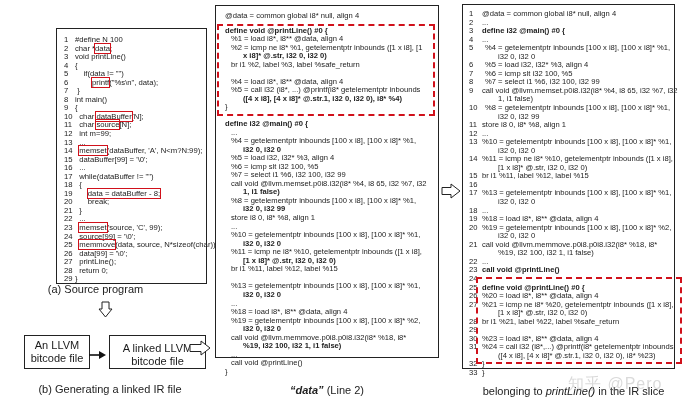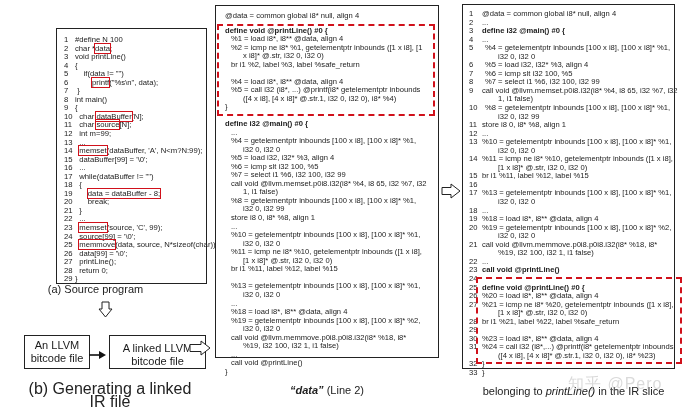--- a/index.html
+++ b/index.html
@@ -7,21 +7,21 @@
          font-family: "Liberation Sans", sans-serif; color: #1a1a1a; }
   .panel { position: absolute; background: #fff; border: 1.5px solid #222; box-sizing: border-box; }
   .code { font-size: 7.6px; line-height: 8.55px; white-space: pre; color: #222; }
   .code .ln { display: inline-block; }
   .hl { outline: 1.6px solid #d0111b; outline-offset: 0px; }
   .caption { position: absolute; text-align: center; font-size: 11px; line-height: 12.5px; color: #222; }
   .dashed { position: absolute; border: 2px dashed #d0111b; box-sizing: border-box; }
   .row { display: block; }
   .bold { font-weight: bold; }
   .ind { padding-left: 6px; }
-  .ind2 { padding-left: 18px; }
+  .ind2 { padding-left: 18px; font-weight: bold; }
   .flowbox { position: absolute; border: 1.5px solid #222; box-sizing: border-box; font-size: 11px;
              line-height: 13px; text-align: center; display: flex; align-items: center; justify-content: center; }
   .arrow-hollow svg { display: block; }
   .watermark { position: absolute; font-size: 16px; color: rgba(150,150,150,0.35); letter-spacing: 1px; }
 </style>
 </head>
 <body>
 
 <div class="panel" style="left:20px; top:28px; width:151px; height:256px; padding:7px 8px 0 7px;margin-left:36px;">
   <div class="code" id="code-a" style="font-size:7.7px; line-height:8.55px;"><div class="row"><span class="ln" style="width: 11px;">1</span><span>#define N 100</span><span></span></div><div class="row"><span class="ln" style="width: 11px;">2</span><span>char *</span><span class="hl">data</span><span>;</span></div><div class="row"><span class="ln" style="width: 11px;">3</span><span>void printLine()</span><span></span></div><div class="row"><span class="ln" style="width: 11px;">4</span><span>{</span><span></span></div><div class="row"><span class="ln" style="width: 11px;">5</span><span>    if(data != "")</span><span></span></div><div class="row"><span class="ln" style="width: 11px;">6</span><span>        </span><span class="hl">printf</span><span>("%s\n", data);</span></div><div class="row"><span class="ln" style="width: 11px;">7</span><span> }</span><span></span></div><div class="row"><span class="ln" style="width: 11px;">8</span><span>int main()</span><span></span></div><div class="row"><span class="ln" style="width: 11px;">9</span><span>{</span><span></span></div><div class="row"><span class="ln" style="width: 11px;">10</span><span>  char </span><span class="hl">dataBuffer</span><span>[N];</span></div><div class="row"><span class="ln" style="width: 11px;">11</span><span>  char </span><span class="hl">source</span><span>[N];</span></div><div class="row"><span class="ln" style="width: 11px;">12</span><span>  int m=99;</span><span></span></div><div class="row"><span class="ln" style="width: 11px;">13</span><span>  ...</span><span></span></div><div class="row"><span class="ln" style="width: 11px;">14</span><span>  </span><span class="hl">memset</span><span>(dataBuffer, 'A', N&lt;m?N:99);</span></div><div class="row"><span class="ln" style="width: 11px;">15</span><span>  dataBuffer[99] = '\0';</span><span></span></div><div class="row"><span class="ln" style="width: 11px;">16</span><span>  ...</span><span></span></div><div class="row"><span class="ln" style="width: 11px;">17</span><span>  while(dataBuffer != "")</span><span></span></div><div class="row"><span class="ln" style="width: 11px;">18</span><span>  {</span><span></span></div><div class="row"><span class="ln" style="width: 11px;">19</span><span>      </span><span class="hl">data = dataBuffer - 8;</span><span></span></div><div class="row"><span class="ln" style="width: 11px;">20</span><span>      break;</span><span></span></div><div class="row"><span class="ln" style="width: 11px;">21</span><span>  }</span><span></span></div><div class="row"><span class="ln" style="width: 11px;">22</span><span>  ...</span><span></span></div><div class="row"><span class="ln" style="width: 11px;">23</span><span>  </span><span class="hl">memset</span><span>(source, 'C', 99);</span></div><div class="row"><span class="ln" style="width: 11px;">24</span><span>  source[99] = '\0';</span><span></span></div><div class="row"><span class="ln" style="width: 11px;">25</span><span>  </span><span class="hl">memmove</span><span>(data, source, N*sizeof(char));</span></div><div class="row"><span class="ln" style="width: 11px;">26</span><span>  data[99] = '\0';</span><span></span></div><div class="row"><span class="ln" style="width: 11px;">27</span><span>  printLine();</span><span></span></div><div class="row"><span class="ln" style="width: 11px;">28</span><span>  return 0;</span><span></span></div><div class="row"><span class="ln" style="width: 11px;">29</span><span>}</span><span></span></div></div>
@@ -39,21 +39,21 @@
 </div>
 <div style="position:absolute; left:89px; top:346px;">
   <svg width="18" height="10" viewBox="0 0 18 10">
       <line x1="0" y1="5" x2="11" y2="5" stroke="#111" stroke-width="1.6"></line>
       <path d="M10 1 L17 5 L10 9 Z" fill="#111"></path>
     </svg>
 </div>
 <div class="flowbox" style="left:109px; top:335px; width:97px; height:34px;align-items:flex-end;">
   <div><span>A linked LLVM</span><br><span>bitcode file</span></div>
 </div>
-<div class="caption" style="left:20px; top:383px; width:180px; font-size:16px;">(b) Generating a linked IR file</div>
+<div class="caption" style="left:20px; top:383px; width:180px; font-size:11px;">(b) Generating a linked IR file</div>
 
 <div class="arrow-hollow" style="position:absolute; left:189px; top:340px;">
   <svg width="22" height="16" viewBox="0 0 22 16">
       <path d="M1 4.5 H12 V1 L21 8 L12 15 V11.5 H1 Z" fill="#fff" stroke="#222" stroke-width="1"></path>
     </svg>
 </div>
 
 <div class="panel" style="left:215px; top:5px; width:224px; height:353px; padding:6px 0 0 6px;">
   <div class="code" style="padding-left:3px;">@data = common global i8* null, align 4</div>
   <div class="code" style="height:6px;"></div>

